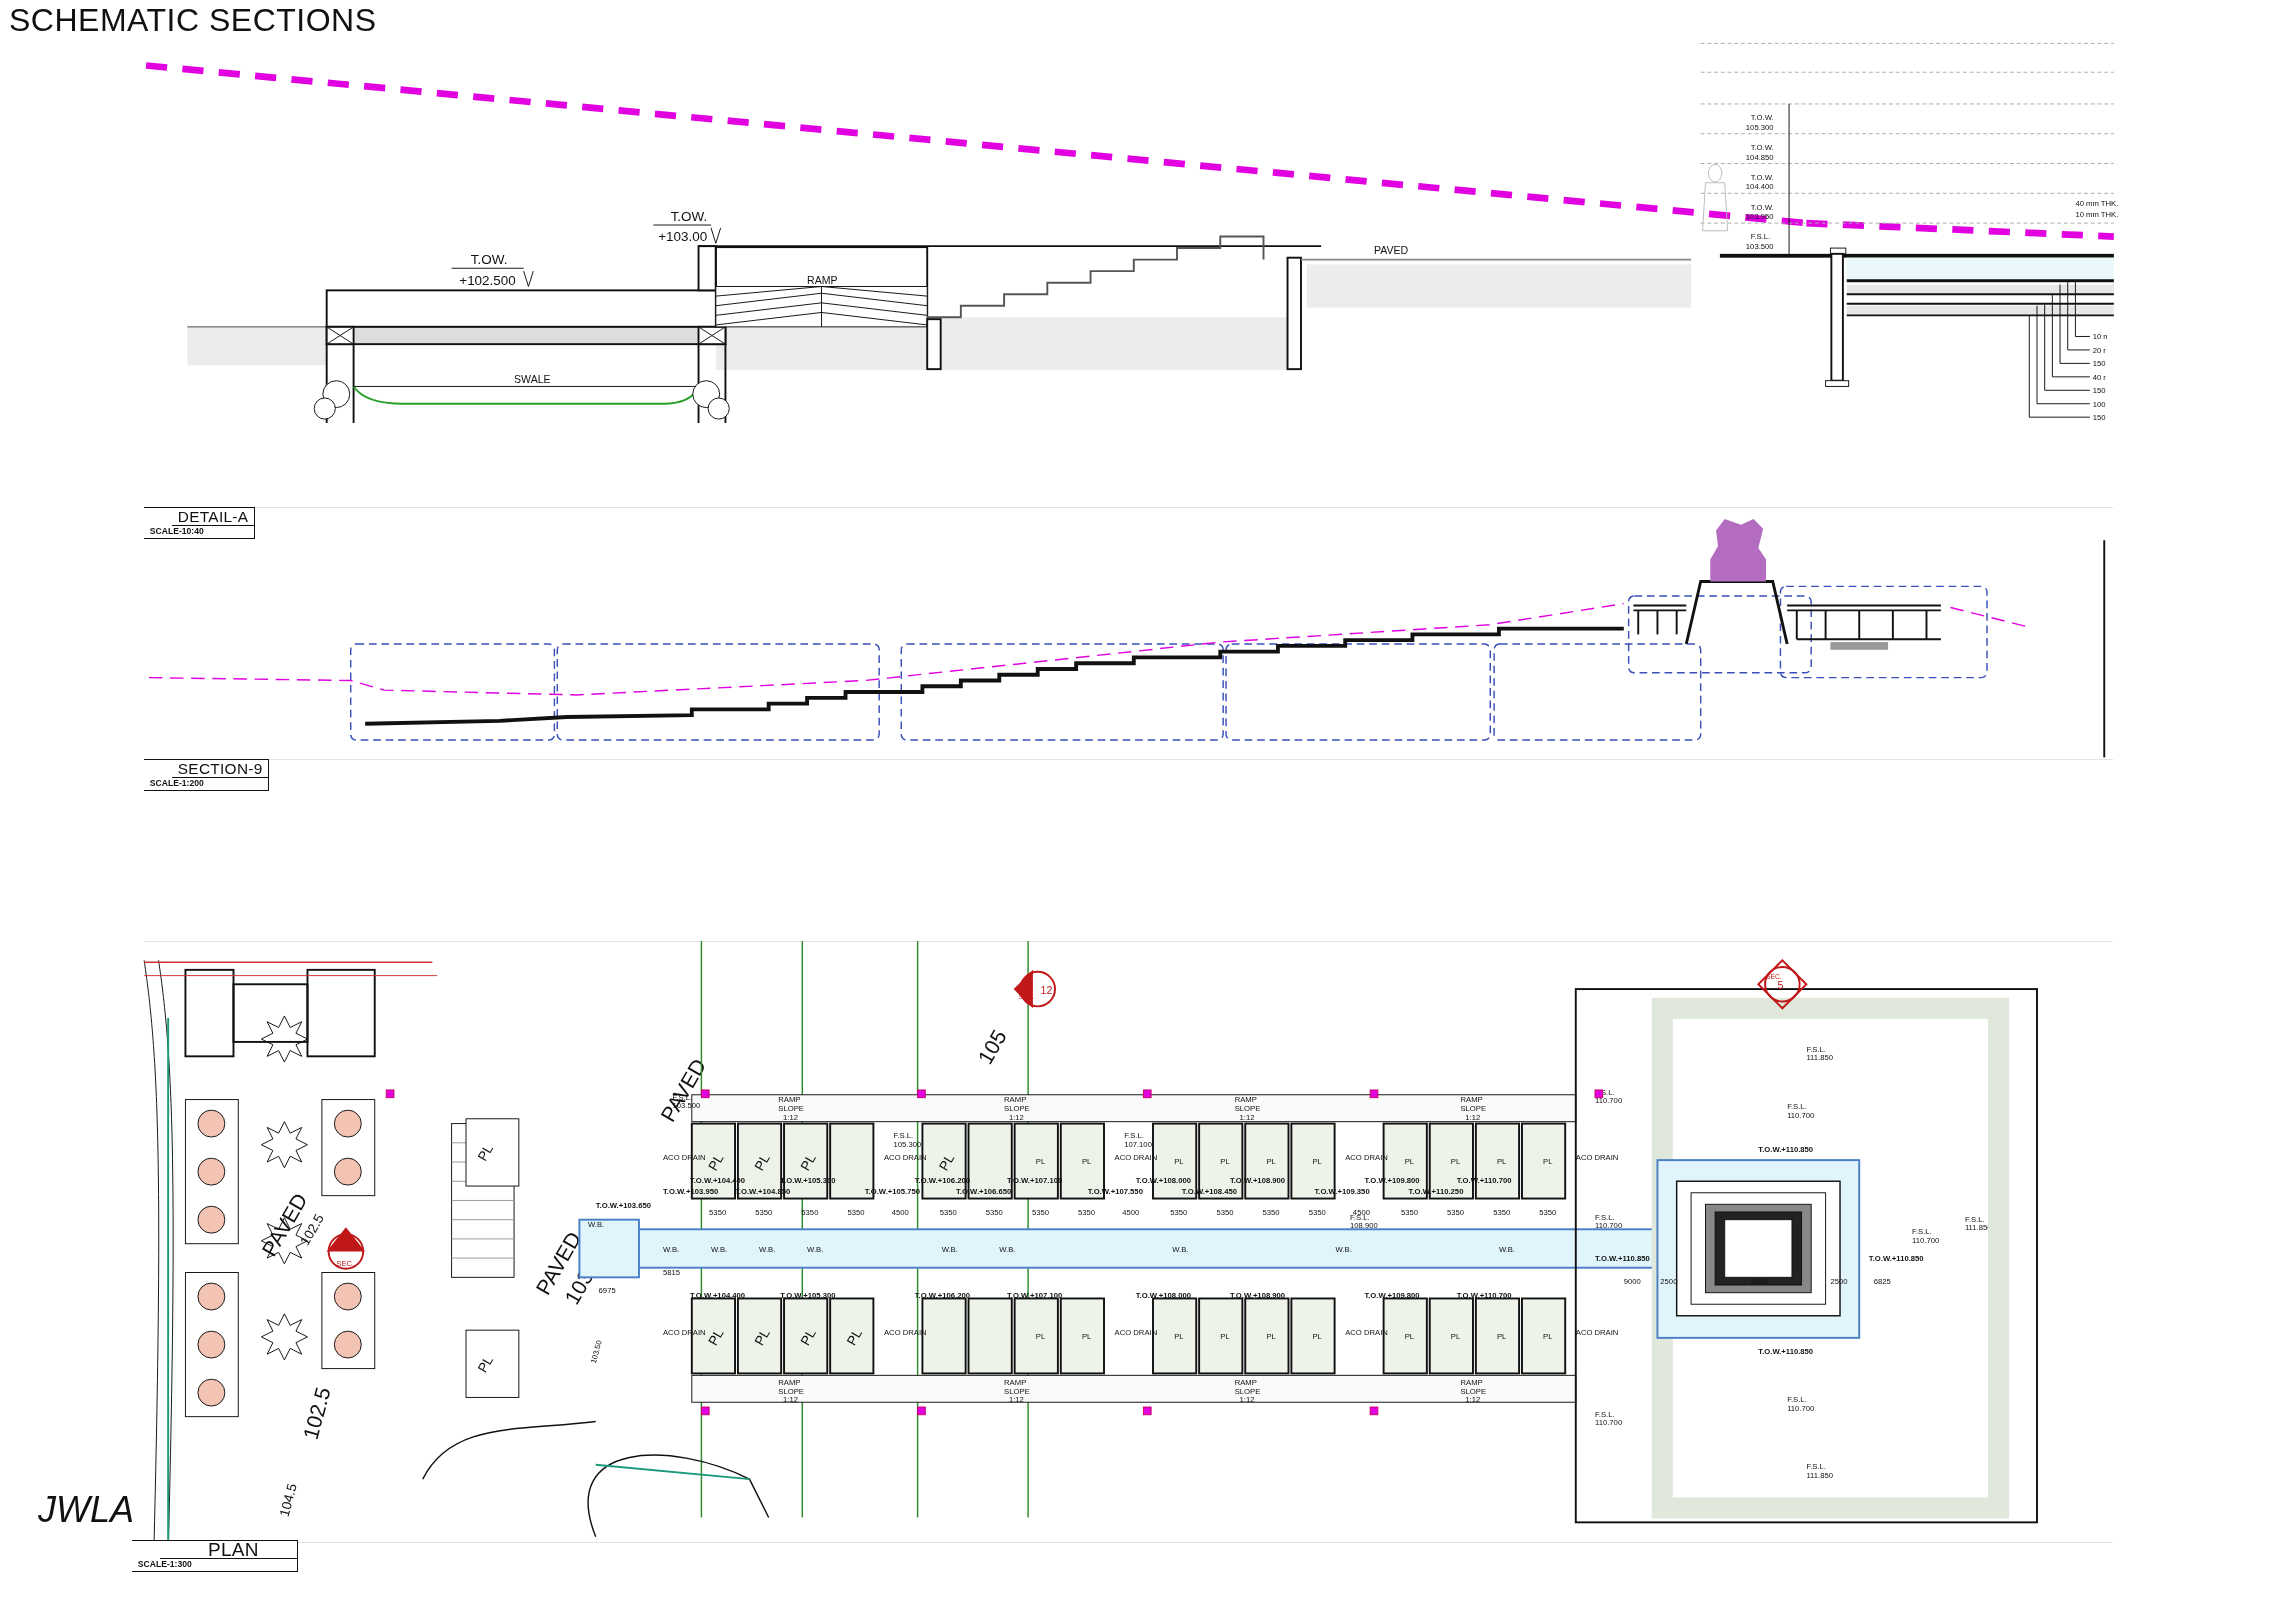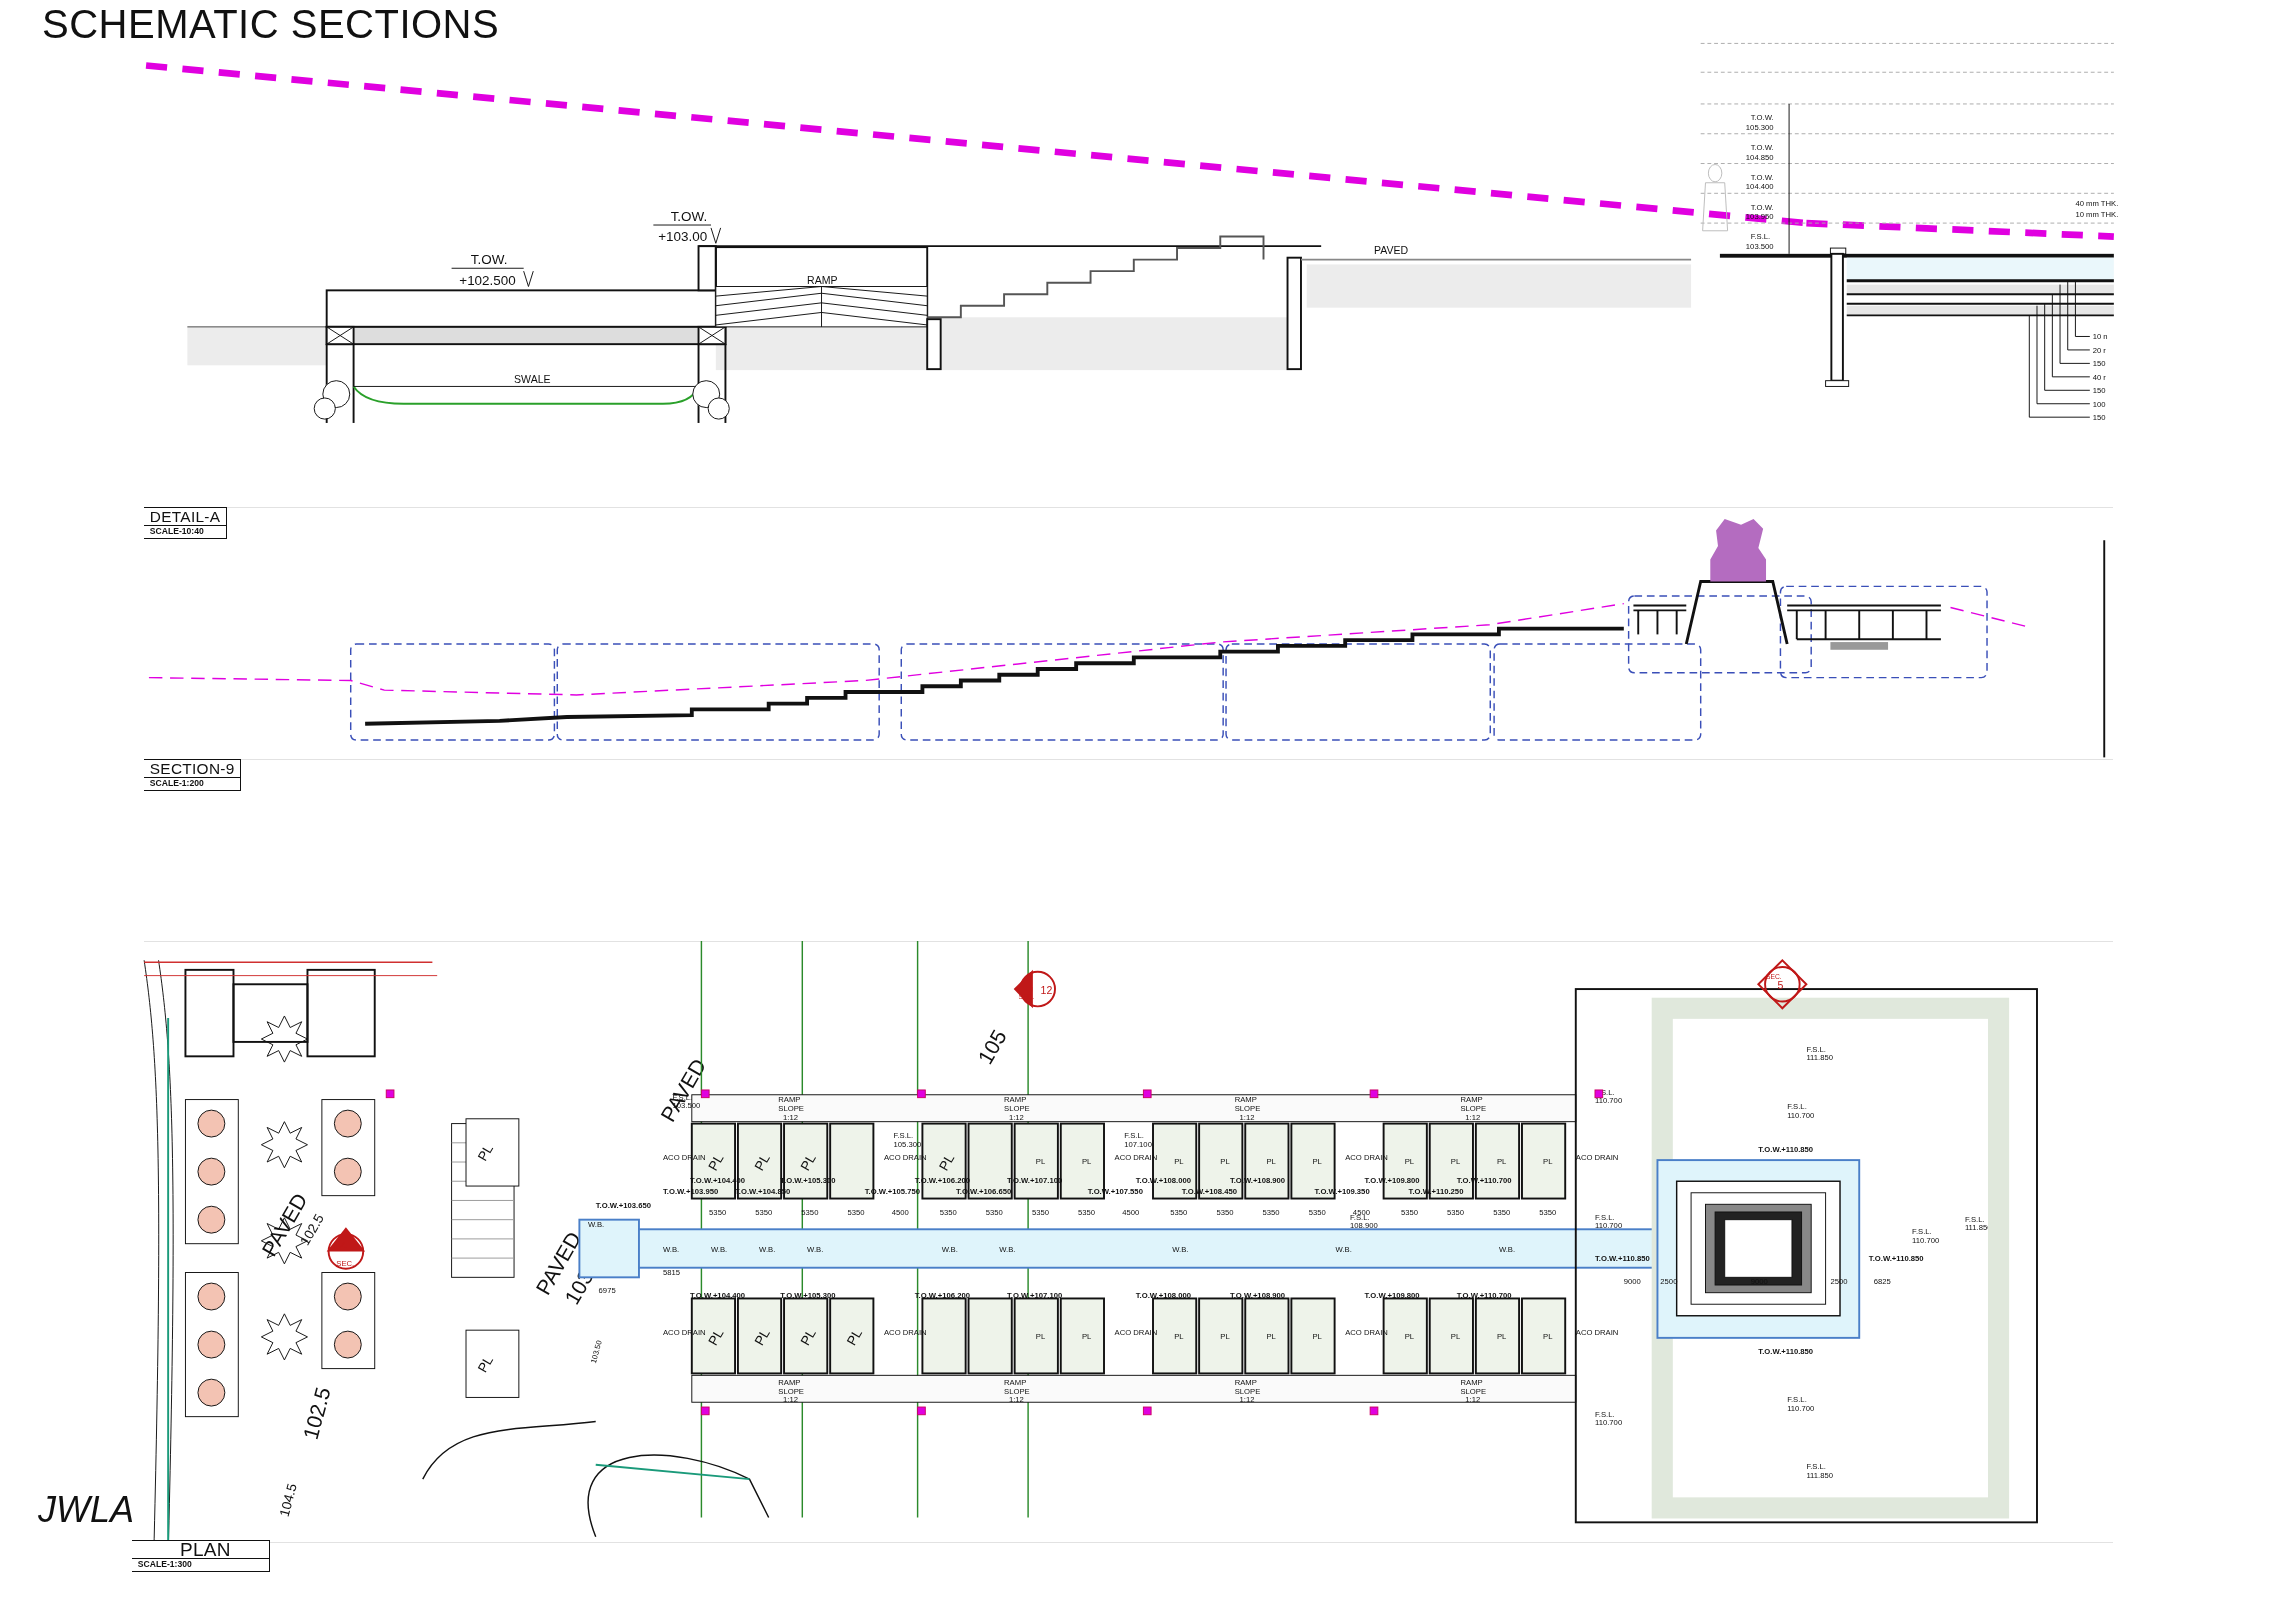--- a/index.html
+++ b/index.html
@@ -1,21 +1,21 @@
 <!DOCTYPE html>
 <html><head>
 <meta charset="utf-8">
 <style>
   html,body{margin:0;padding:0;background:#ffffff;}
   body{width:2282px;height:1618px;position:relative;overflow:hidden;font-family:"Liberation Sans",sans-serif;color:#111;}
   .abs{position:absolute;}
-  .page-title{left:42px;top:1.9px;font-size:40px;letter-spacing:0.5px;}
+  .page-title{left:9px;top:1.9px;font-size:32px;letter-spacing:0.5px;}
   .footer-brand{left:38px;top:1489px;font-size:36px;font-style:italic;}
   .title-block{position:absolute;border:1.9px solid #111;border-left:none;background:#fff;font-family:"Liberation Sans Narrow","Liberation Sans",sans-serif;}
-  .title-block .tb-main{font-size:15.4px;padding:0 5.8px;border-bottom:1.9px solid #111;line-height:17.3px;letter-spacing:0.3px;}
+  .title-block .tb-main{font-size:15.4px;padding:0 5.8px;border-bottom:1.9px solid #111;line-height:17.3px;letter-spacing:0.3px;margin-left:28px;}
   .title-block .tb-scale{font-size:8.6px;font-weight:bold;padding:0 5.8px;line-height:11.5px;}
   .rule{position:absolute;height:1px;background:#e2e2e2;}
   svg{position:absolute;overflow:visible;}
   .cad{font-family:"Liberation Sans",sans-serif;}
   .lbl{font-size:11px;fill:#111;}
   .lbl-s{font-size:8px;fill:#111;}
   .lbl-b{font-size:8px;fill:#111;font-weight:bold;}
   .lbl-m{font-size:14px;fill:#111;}
   .lbl-l{font-size:22px;fill:#111;}
 </style>

